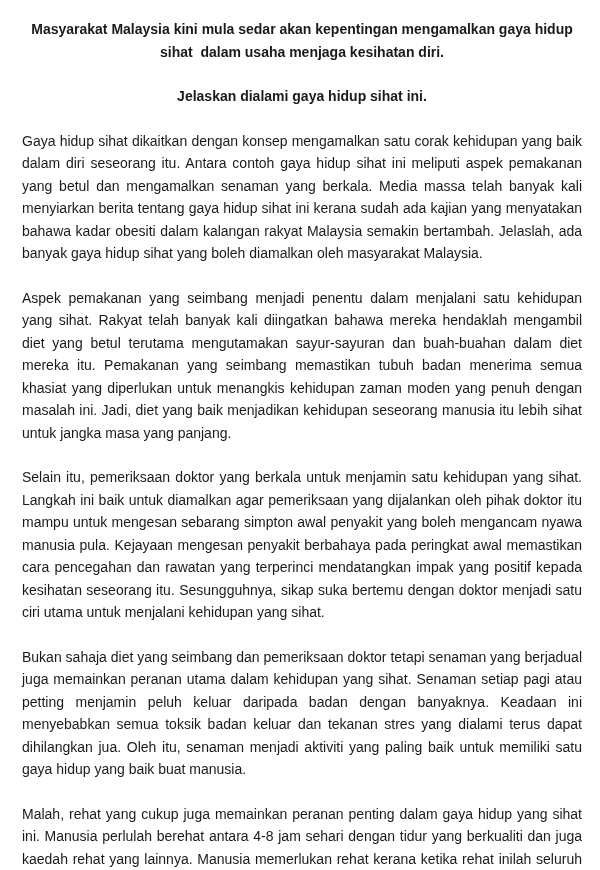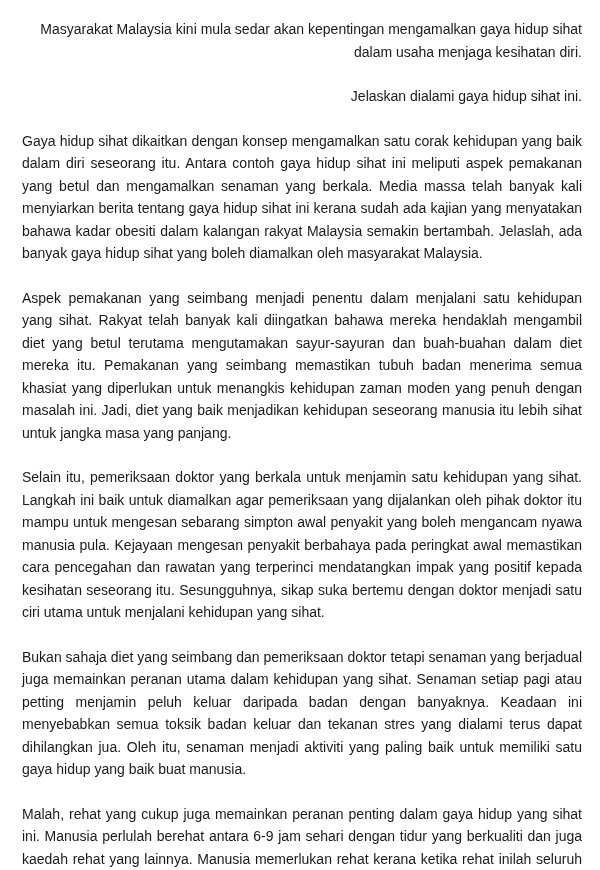--- a/index.html
+++ b/index.html
@@ -18,22 +18,22 @@
     box-sizing: border-box;
     width: 600px;
     height: 870px;
     padding: 18px 18px 0 22px;
     font-size: 14px;
     line-height: 22.5px;
     overflow: hidden;
   }
   .heading {
     margin: 0 0 22px 0;
-    font-weight: normal;
-    text-align: right;
+    font-weight: bold;
+    text-align: center;
     white-space: pre-wrap; 
   }
   .body-para {
     margin: 0 0 22px 0;
     font-weight: normal;
     text-align: justify;
   }
   
   .body-para--continued {
     margin-bottom: 0;
@@ -49,14 +49,14 @@
   <p class="heading">Jelaskan dialami gaya hidup sihat ini.</p>
 
   <p class="body-para">Gaya hidup sihat dikaitkan dengan konsep mengamalkan satu corak kehidupan yang baik dalam diri seseorang itu. Antara contoh gaya hidup sihat ini meliputi aspek pemakanan yang betul dan mengamalkan senaman yang berkala. Media massa telah banyak kali menyiarkan berita tentang gaya hidup sihat ini kerana sudah ada kajian yang menyatakan bahawa kadar obesiti dalam kalangan rakyat Malaysia semakin bertambah. Jelaslah, ada banyak gaya hidup sihat yang boleh diamalkan oleh masyarakat Malaysia.</p>
 
   <p class="body-para">Aspek pemakanan yang seimbang menjadi penentu dalam menjalani satu kehidupan yang sihat. Rakyat telah banyak kali diingatkan bahawa mereka hendaklah mengambil diet yang betul terutama mengutamakan sayur-sayuran dan buah-buahan dalam diet mereka itu. Pemakanan yang seimbang memastikan tubuh badan menerima semua khasiat yang diperlukan untuk menangkis kehidupan zaman moden yang penuh dengan masalah ini. Jadi, diet yang baik menjadikan kehidupan seseorang manusia itu lebih sihat untuk jangka masa yang panjang.</p>
 
   <p class="body-para">Selain itu, pemeriksaan doktor yang berkala untuk menjamin satu kehidupan yang sihat. Langkah ini baik untuk diamalkan agar pemeriksaan yang dijalankan oleh pihak doktor itu mampu untuk mengesan sebarang simpton awal penyakit yang boleh mengancam nyawa manusia pula. Kejayaan mengesan penyakit berbahaya pada peringkat awal memastikan cara pencegahan dan rawatan yang terperinci mendatangkan impak yang positif kepada kesihatan seseorang itu. Sesungguhnya, sikap suka bertemu dengan doktor menjadi satu ciri utama untuk menjalani kehidupan yang sihat.</p>
 
   <p class="body-para">Bukan sahaja diet yang seimbang dan pemeriksaan doktor tetapi senaman yang berjadual juga memainkan peranan utama dalam kehidupan yang sihat. Senaman setiap pagi atau petting menjamin peluh keluar daripada badan dengan banyaknya. Keadaan ini menyebabkan semua toksik badan keluar dan tekanan stres yang dialami terus dapat dihilangkan jua. Oleh itu, senaman menjadi aktiviti yang paling baik untuk memiliki satu gaya hidup yang baik buat manusia.</p>
 
-  <p class="body-para body-para--continued">Malah, rehat yang cukup juga memainkan peranan penting dalam gaya hidup yang sihat ini. Manusia perlulah berehat antara 6-9 jam sehari dengan tidur yang berkualiti dan juga kaedah rehat yang lainnya. Manusia memerlukan rehat kerana ketika rehat inilah seluruh</p>
+  <p class="body-para body-para--continued">Malah, rehat yang cukup juga memainkan peranan penting dalam gaya hidup yang sihat ini. Manusia perlulah berehat antara 4-8 jam sehari dengan tidur yang berkualiti dan juga kaedah rehat yang lainnya. Manusia memerlukan rehat kerana ketika rehat inilah seluruh</p>
 </div>
 
 </body></html>

